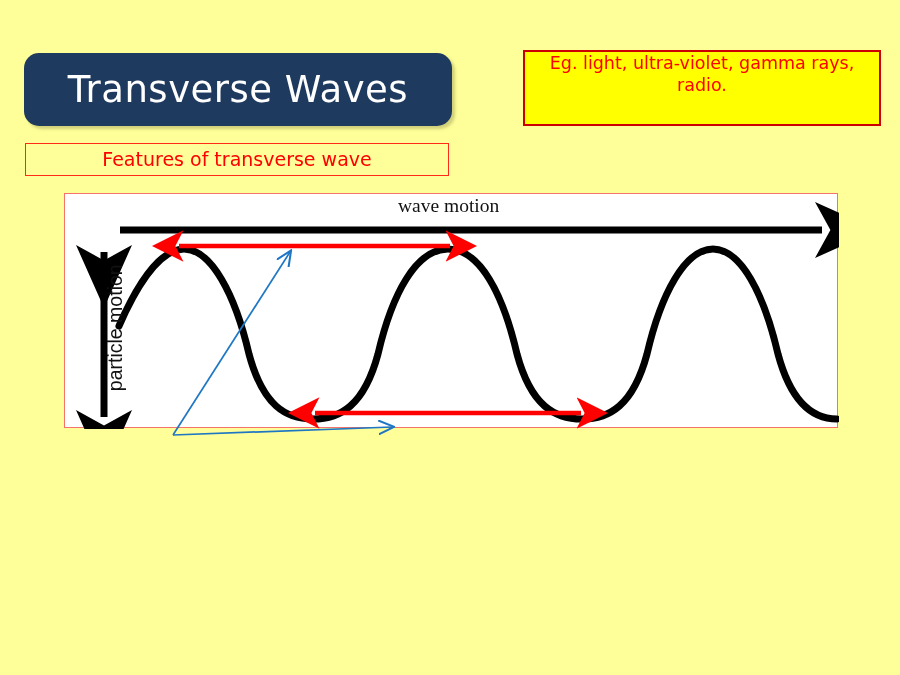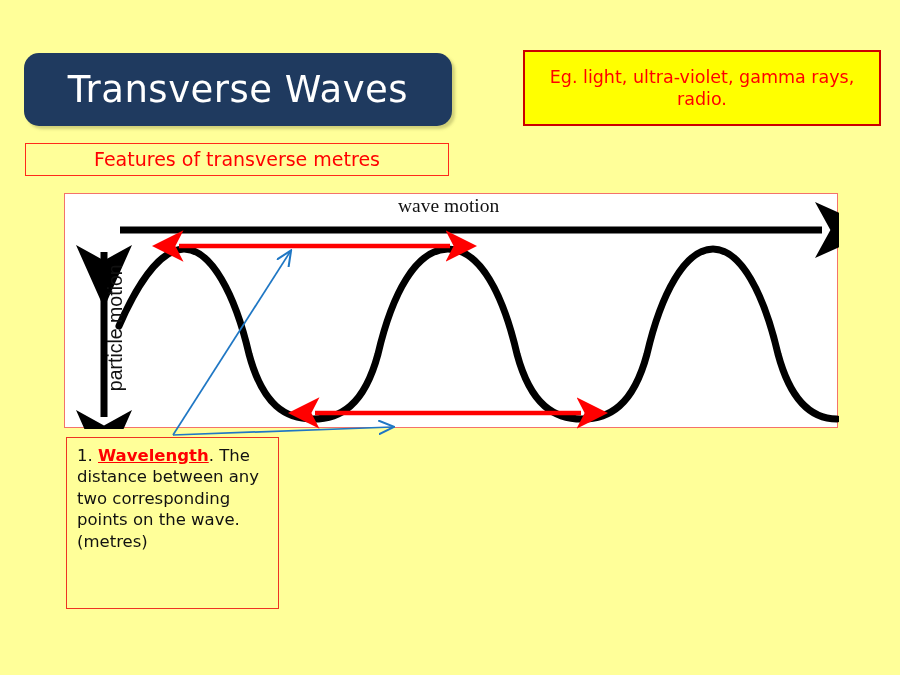--- a/index.html
+++ b/index.html
@@ -70,21 +70,20 @@
   .examples-box {
     position: absolute;
     left: 523px;
     top: 50px;
     width: 358px;
     height: 76px;
     background: #ffff00;
     border: 2.5px solid #cc0000;
     box-sizing: border-box;
     display: flex;
-    align-items: center;
     justify-content: center;
     padding: 0 12px;
   }
   .examples-text {
     color: #ff0000;
     font-size: 17.5px;
     line-height: 1.28;
     text-align: center;
   }
 
@@ -164,21 +163,21 @@
 </head>
 <body>
 
 <div class="slide">
 
   <div class="title-box">
     <span class="title-text">Transverse Waves</span>
   </div>
 
   <div class="features-box">
-    <span class="features-text">Features of transverse metres</span>
+    <span class="features-text">Features of transverse wave</span>
   </div>
 
   <div class="examples-box">
     <span class="examples-text">Eg. light, ultra-violet, gamma rays, radio.</span>
   </div>
 
   <div class="diagram-box">
     <svg class="diagram-svg" width="774" height="235" viewBox="0 0 774 235">
       <defs>
         <marker id="blackArrowR" markerWidth="9" markerHeight="8" refX="1" refY="4" orient="auto" markerUnits="strokeWidth">
@@ -234,21 +233,14 @@
   <svg class="overlay-svg" width="900" height="675" viewBox="0 0 900 675">
     <defs>
       <marker id="blueArrow" markerWidth="10" markerHeight="9" refX="8" refY="4.5" orient="auto" markerUnits="strokeWidth">
         <path d="M0,0.4 L9.2,4.5 L0,8.6" fill="none" stroke="#1f77c4" stroke-width="1.2"></path>
       </marker>
     </defs>
     <line x1="173" y1="435" x2="290" y2="252" stroke="#1f77c4" stroke-width="1.7" marker-end="url(#blueArrow)"></line>
     <line x1="173" y1="435" x2="392" y2="427" stroke="#1f77c4" stroke-width="1.7" marker-end="url(#blueArrow)"></line>
   </svg>
 
-  <div class="note-box">
-    <div class="note-text">
-      <span>1.</span>
-      <span class="note-term">Wavelength</span><span>.</span>
-      <span>The distance between any two corresponding points on the wave. (metres)</span>
-    </div>
-  </div>
 
 </div>
 
 </body></html>

